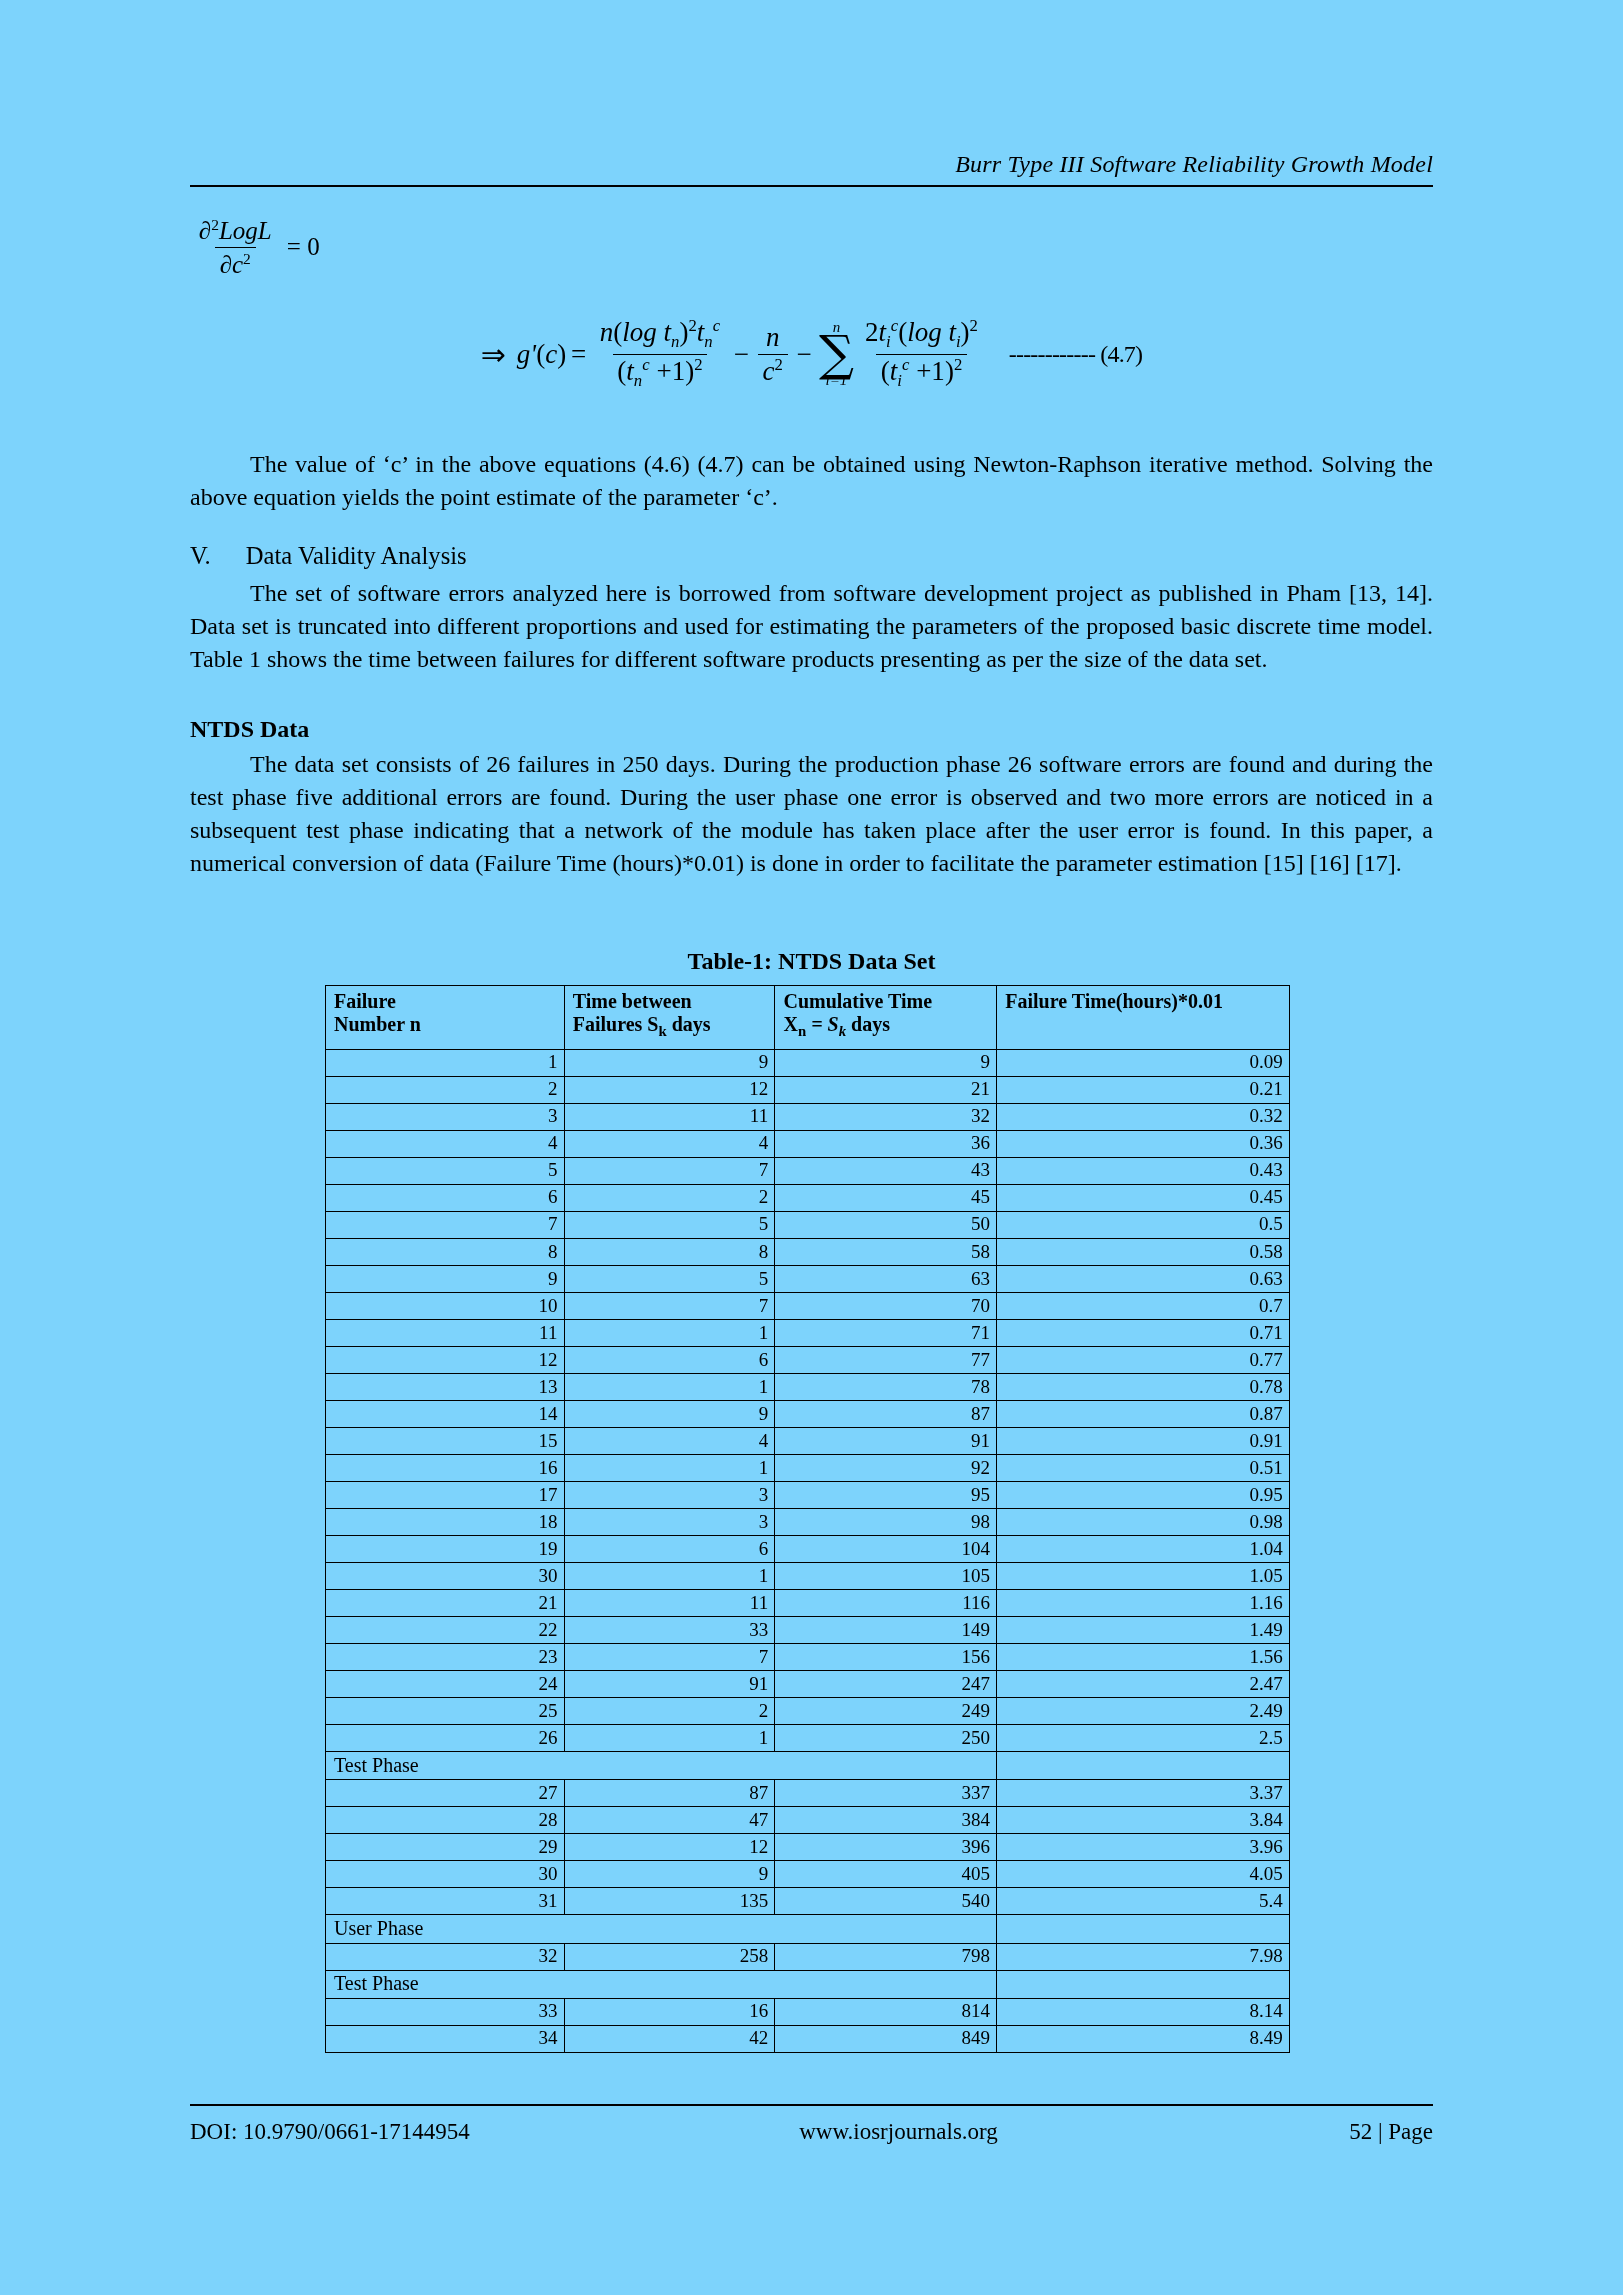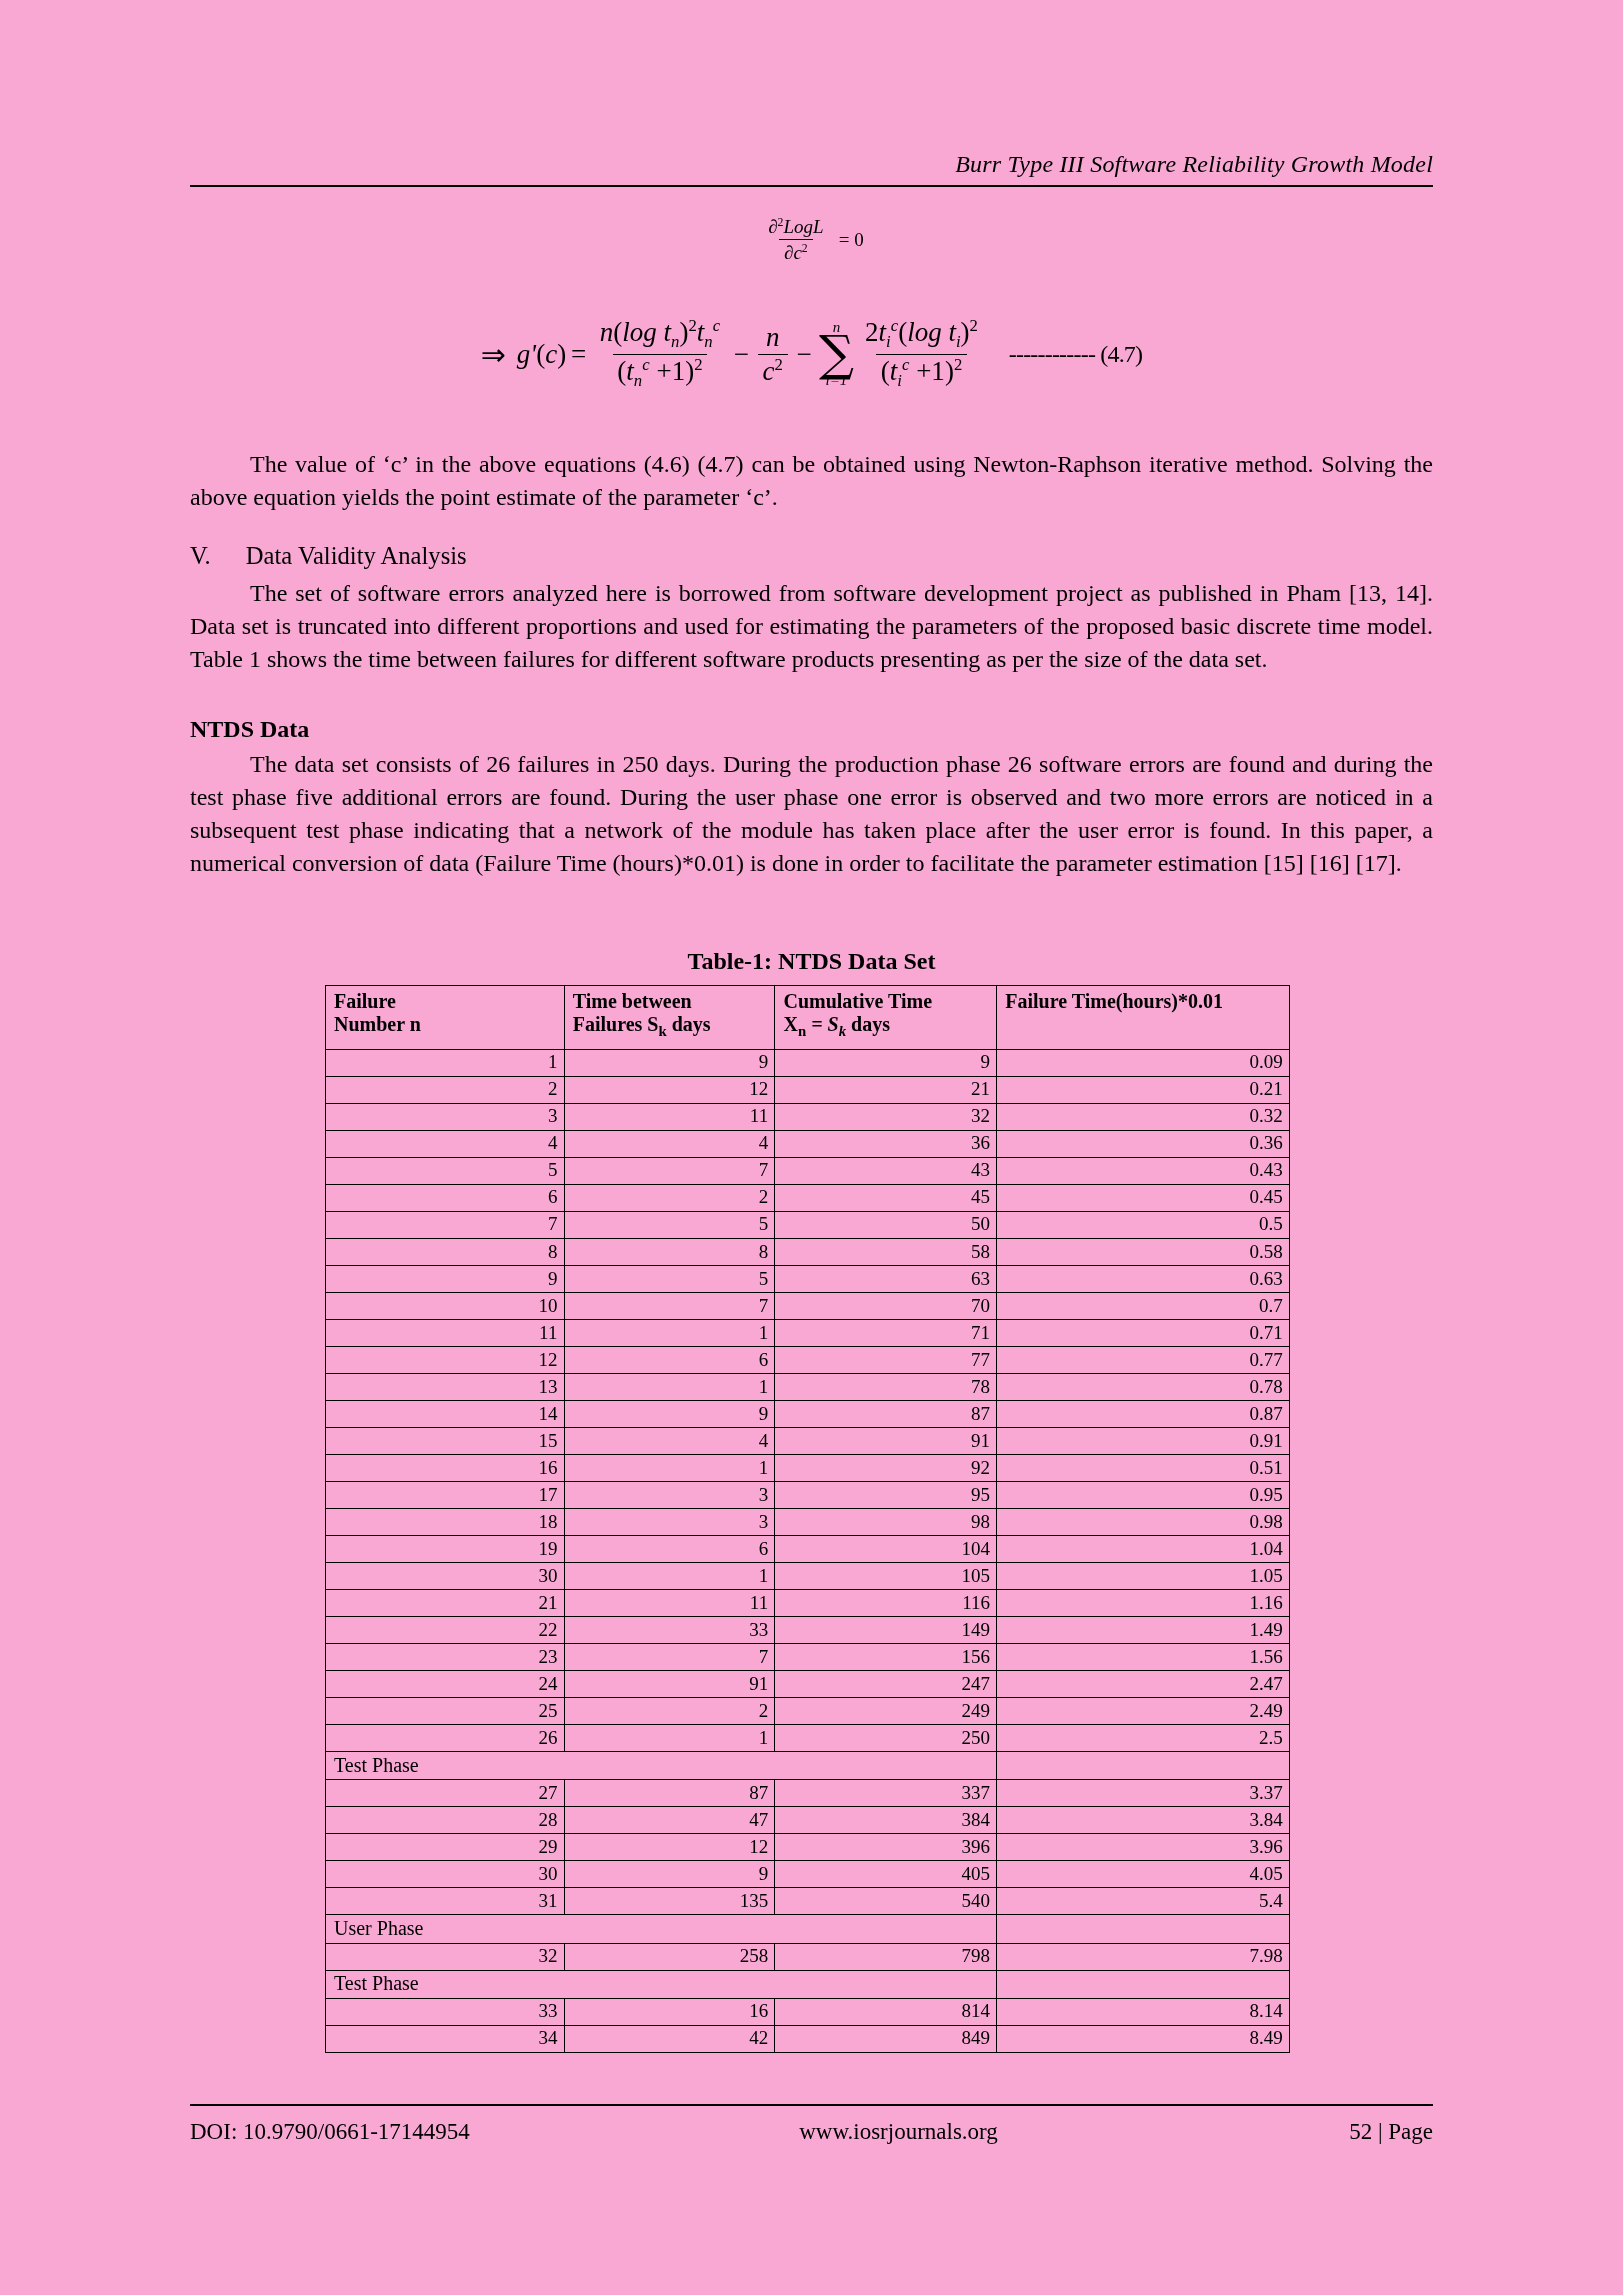--- a/index.html
+++ b/index.html
@@ -9,21 +9,21 @@
   }
   body {
     font-family: "Liberation Serif", "DejaVu Serif", serif;
     color: #000000;
   }
   .page {
     position: relative;
     width: 1623px;
     height: 2295px;
     margin: 0 auto;
-    background: #f9a8d4;
+    background: #7dd3fc;
     box-sizing: border-box;
     padding: 0;
   }
 
   
   .runhead {
     position: absolute;
     left: 190px;
     right: 190px;
     top: 151px;
@@ -45,24 +45,23 @@
     position: absolute;
     left: 190px;
     right: 190px;
     top: 216px;
     height: 206px;
   }
   .eq1 {
     position: absolute;
     left: 0; right: 0;
     top: 0;
-    text-align: center;
     font-family: "Liberation Serif", serif;
     font-style: italic;
-    font-size: 19px;
+    font-size: 25px;
   }
   .eq2 {
     position: absolute;
     left: 0; right: 0;
     top: 101px;
     text-align: center;
     font-family: "Liberation Serif", serif;
     font-style: italic;
     font-size: 27px;
   }

